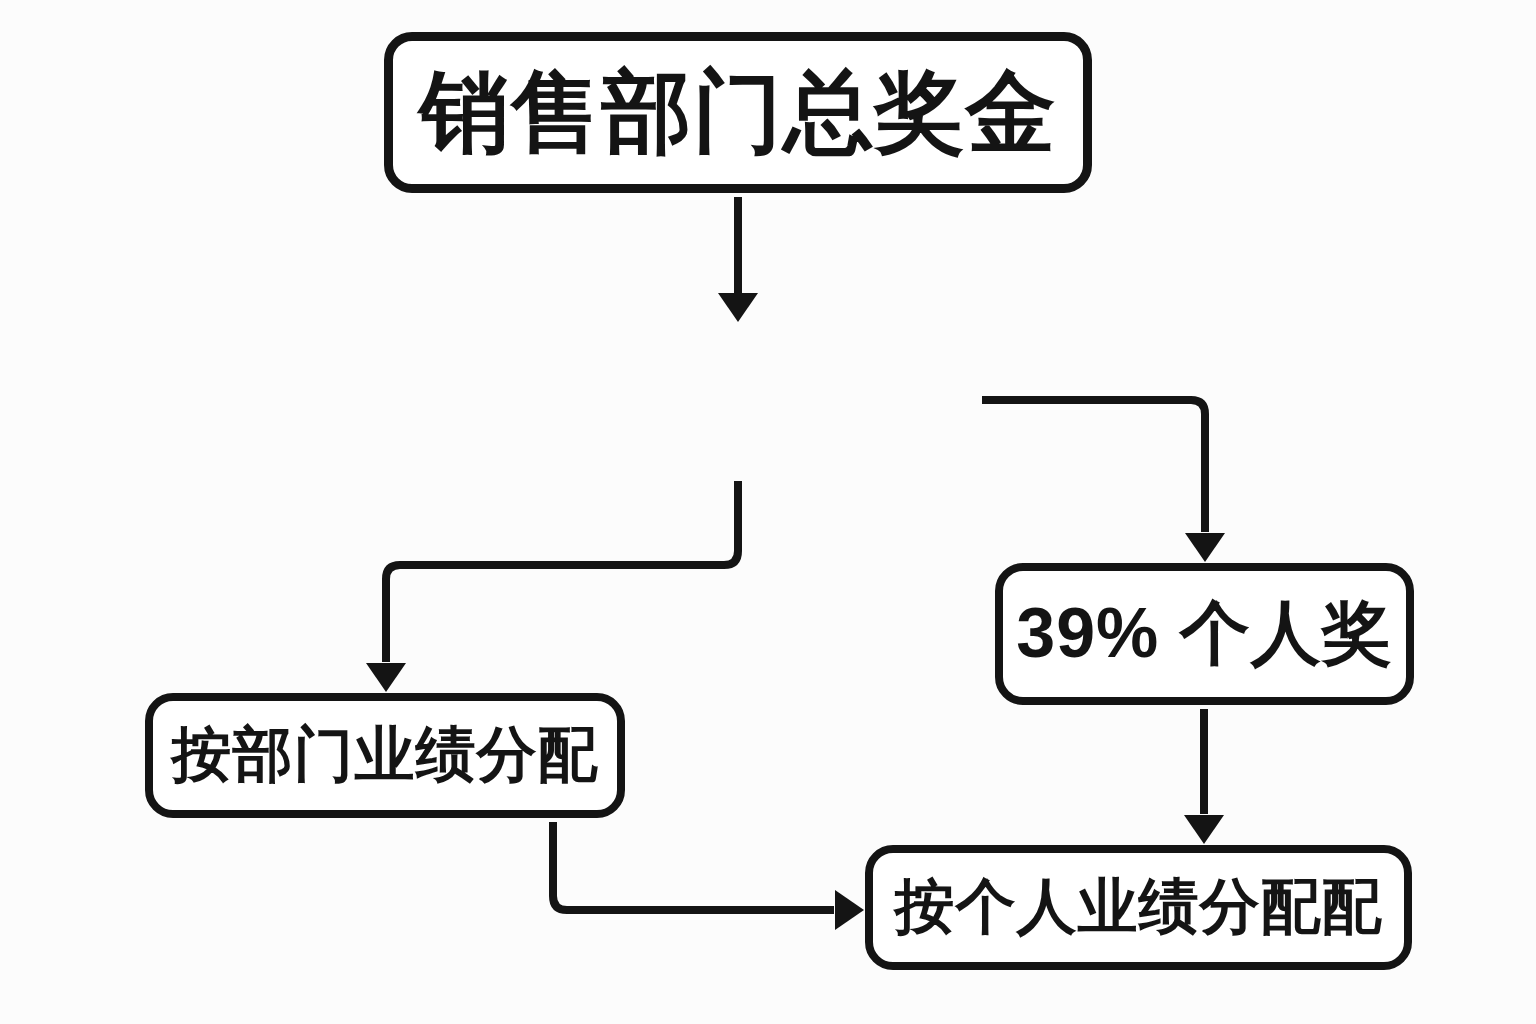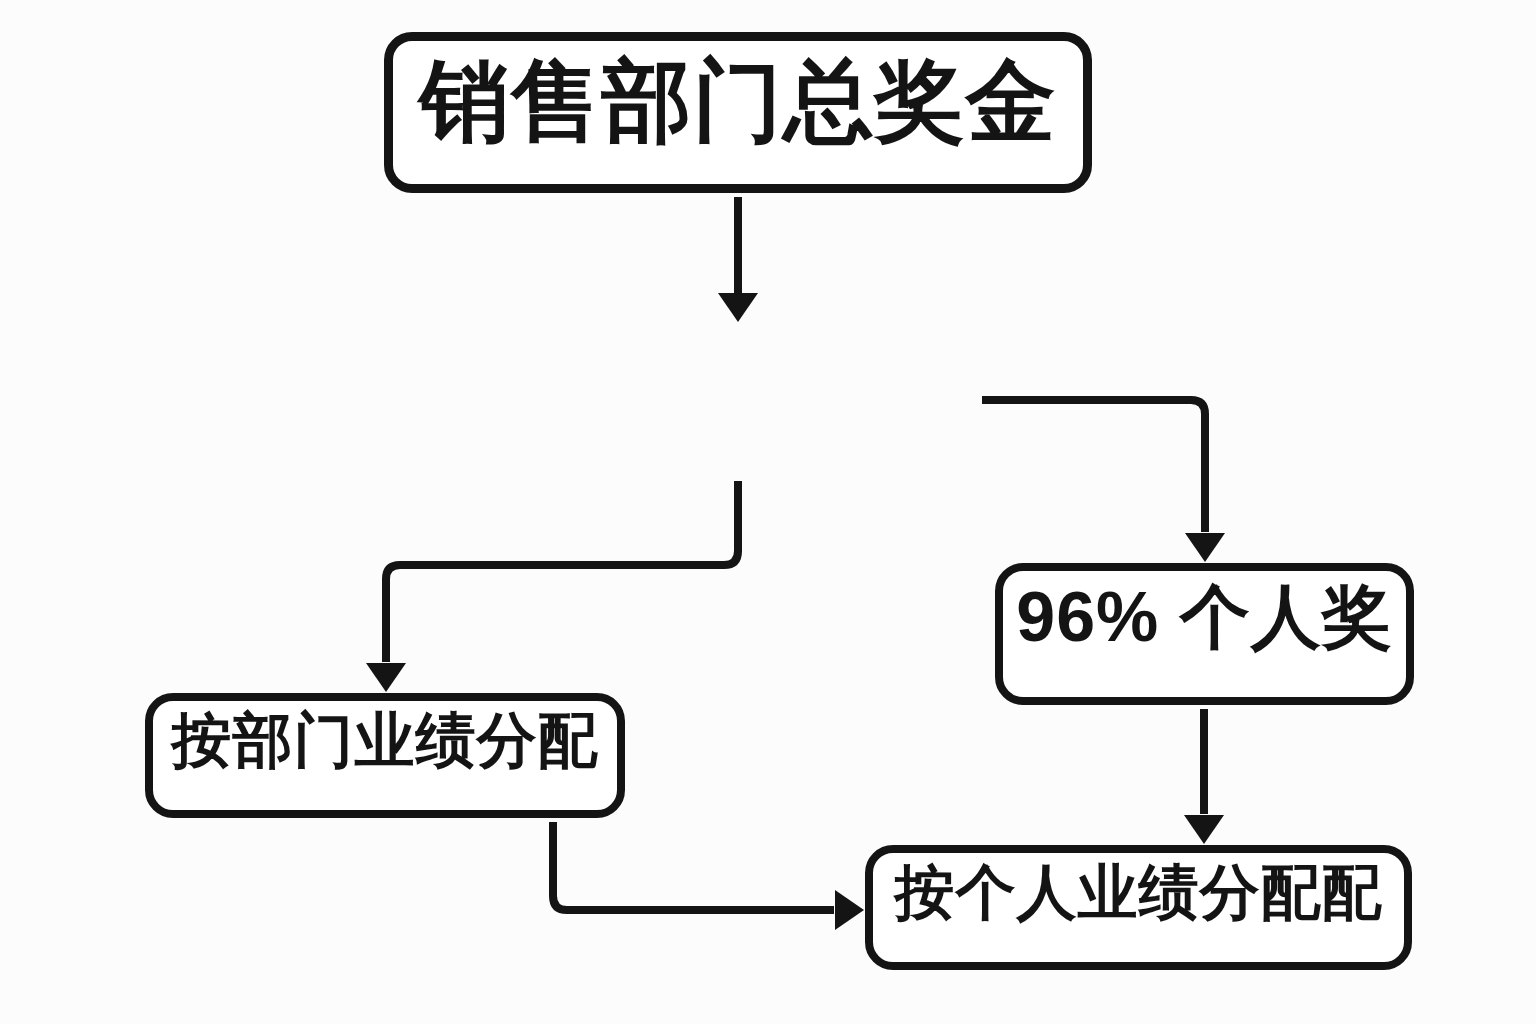--- a/index.html
+++ b/index.html
@@ -27,21 +27,21 @@
     stroke: none;
   }
   .node {
     position: absolute;
     z-index: 2;
     box-sizing: border-box;
     background: #ffffff;
     border: 8px solid #141414;
     border-radius: 28px;
     display: flex;
-    align-items: flex-start;
+    align-items: center;
     justify-content: center;
     color: #141414;
     font-weight: 700;
     white-space: nowrap;
     letter-spacing: 1px;
   }
   .node-total     { left: 384px;  top: 32px;  width: 708px; height: 161px; font-size: 90px; border-width: 9px; }
   .node-team      { left: 498px;  top: 322px; width: 480px; height: 155px; font-size: 80px; }
   .node-indiv     { left: 995px;  top: 563px; width: 419px; height: 142px; font-size: 70px; }
   .node-dept-dist { left: 145px;  top: 693px; width: 480px; height: 125px; font-size: 60px; }
@@ -69,21 +69,21 @@
     <path class="edge" d="M 553 822 L 553 896 Q 553 910 567 910 L 834 910"></path>
     <path class="arrowhead" d="M 864 910 L 835 890 L 835 930 Z"></path>
   </svg>
 
   <div class="node node-total">
     <span>销售部门总奖金</span>
   </div>
 
 
   <div class="node node-indiv">
-    <span>96% 个人奖</span>
+    <span>39% 个人奖</span>
   </div>
 
   <div class="node node-ind-dist">
     <span>按个人业绩分配配</span>
   </div>
 
   <div class="node node-dept-dist">
     <span>按部门业绩分配</span>
   </div>
 

